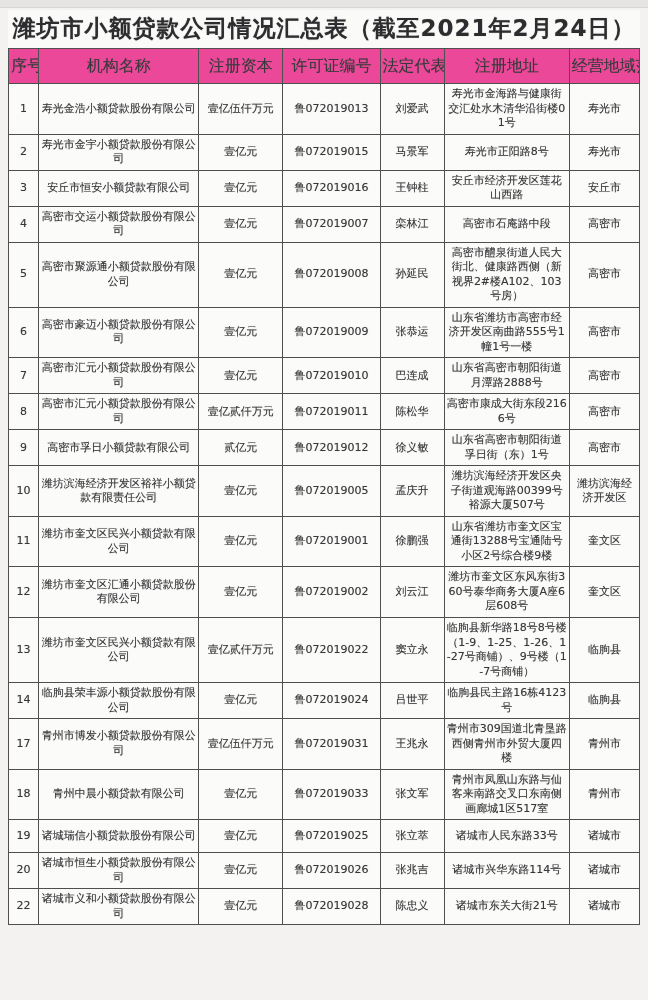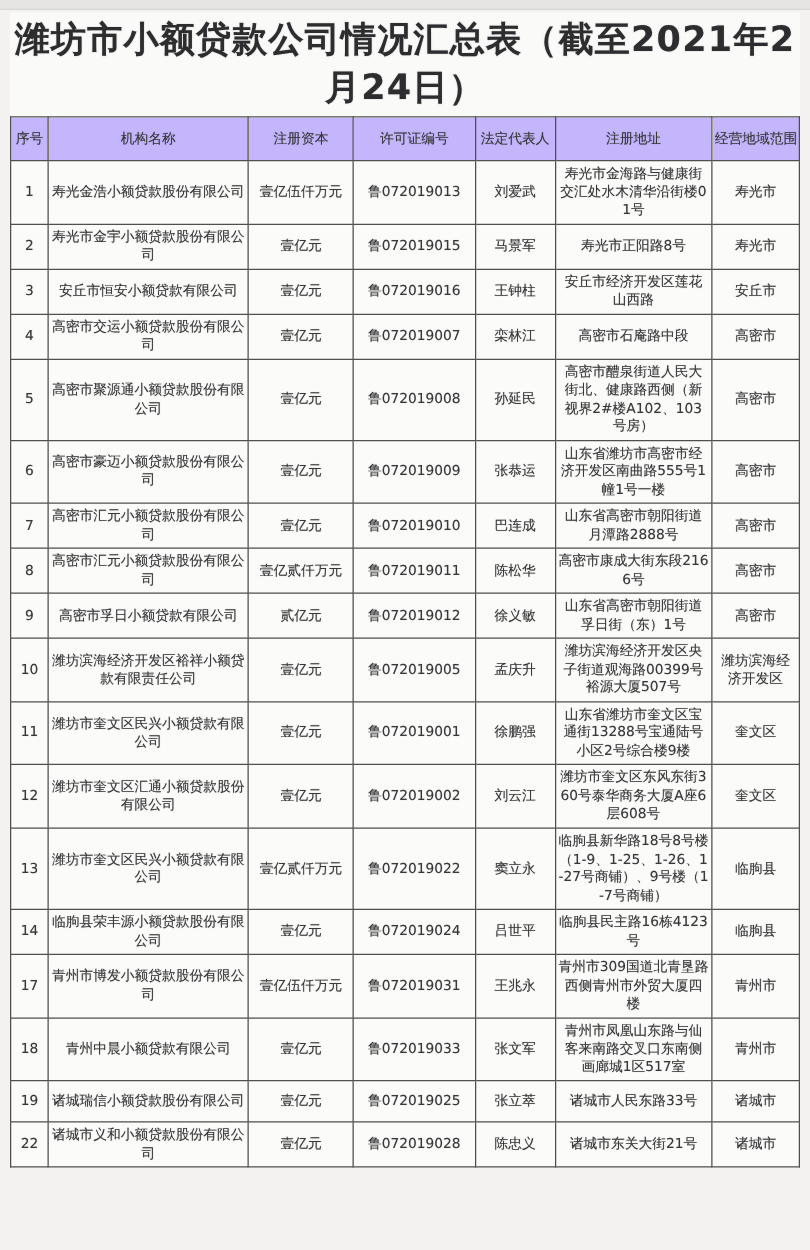--- a/index.html
+++ b/index.html
@@ -11,21 +11,21 @@
     -webkit-font-smoothing:antialiased;
   }
   .photo-top-strip{
     height:7px;background:#e6e5e3;border-bottom:1px solid #d8d7d5;
   }
   .doc{
     padding:2px 8px 0 8px;
   }
   .doc-title{
     text-align:center;
-    font-size:28px;
+    font-size:23px;
     font-weight:700;
     color:#2d2d2f;
     letter-spacing:1px;
     padding:3px 0 4px 0;
     text-shadow:0 0 1px rgba(70,70,70,.45);
     background:#fafaf8;
   }
   table.summary{
     width:632px;
     border-collapse:collapse;
@@ -38,25 +38,25 @@
     line-height:1.32;
     text-align:center;
     vertical-align:middle;
     padding:3px 2px;
     word-break:break-all;
     color:#38383a;
     text-shadow:0 0 .7px rgba(80,80,80,.5);
   }
   .summary th{
     font-weight:400;
-    font-size:11px;
+    font-size:16px;
     height:28px;
     white-space:nowrap;
     overflow:hidden;
-    background:#c4b5fd;
+    background:#ec4899;
   }
   .summary td{height:26px;background:#fbfbfa;}
   col.c-no{width:30px;}
   col.c-name{width:160px;}
   col.c-capital{width:84px;}
   col.c-license{width:97px;}
   col.c-rep{width:64px;}
   col.c-addr{width:125px;}
   col.c-region{width:70px;}
 </style>
@@ -237,20 +237,29 @@
         <tr>
           <td>19</td>
           <td>诸城瑞信小额贷款股份有限公司</td>
           <td>壹亿元</td>
           <td>鲁072019025</td>
           <td>张立萃</td>
           <td>诸城市人民东路33号</td>
           <td>诸城市</td>
         </tr>
         <tr>
+          <td>20</td>
+          <td>诸城市恒生小额贷款股份有限公司</td>
+          <td>壹亿元</td>
+          <td>鲁072019026</td>
+          <td>张兆吉</td>
+          <td>诸城市兴华东路114号</td>
+          <td>诸城市</td>
+        </tr>
+        <tr>
           <td>22</td>
           <td>诸城市义和小额贷款股份有限公司</td>
           <td>壹亿元</td>
           <td>鲁072019028</td>
           <td>陈忠义</td>
           <td>诸城市东关大街21号</td>
           <td>诸城市</td>
         </tr>
       </tbody>
   </table>

